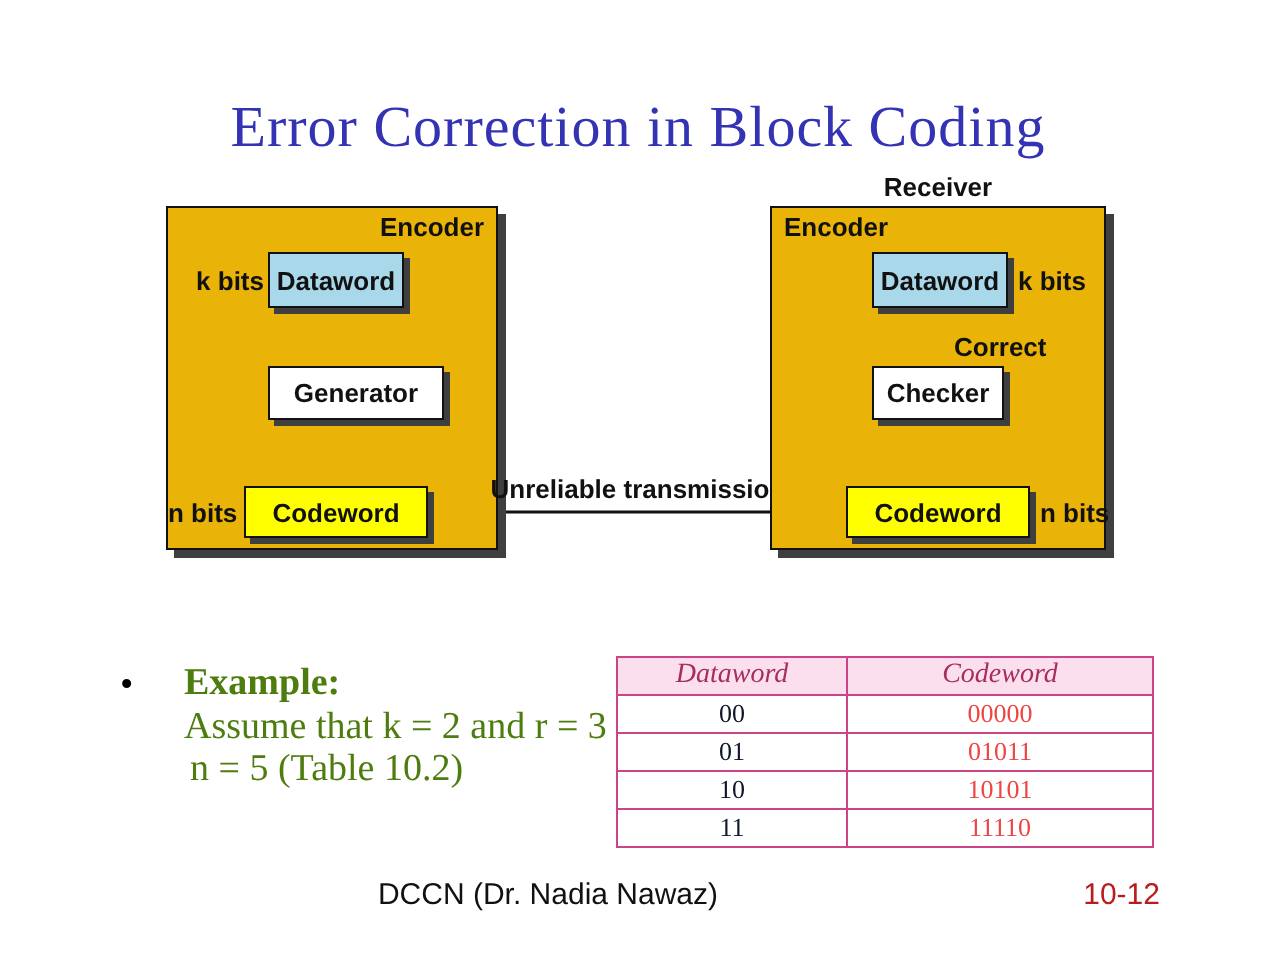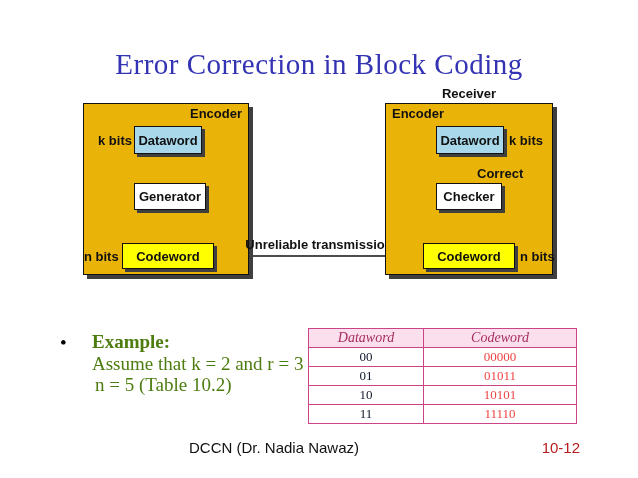--- a/index.html
+++ b/index.html
@@ -90,21 +90,21 @@
 
 
   <div class="outer-box" style="left:83px; top:103px; width:166px; height:172px;">
     <span class="corner-label" style="top:2px; right:6px;">Encoder</span>
   </div>
 
   <div class="dlabel" style="left:96px; top:133px; width:36px; text-align:right;">k bits</div>
 
   <div class="inner-box fill-blue" style="left:134px; top:126px; width:68px; height:28px;">Dataword</div>
 
-  <div class="inner-box fill-white" style="left:134px; top:183px; width:72px; height:27px;">Generator</div>
+  <div class="inner-box fill-white" style="left:134px; top:183px; width:88px; height:27px;">Generator</div>
 
   <div class="dlabel" style="left:84px; top:249px; width:34px; text-align:right;">n bits</div>
 
   <div class="inner-box fill-yellow" style="left:122px; top:243px; width:92px; height:26px;">Codeword</div>
 
   <div class="dlabel" style="left:229px; top:237px; width:180px; text-align:center;">Unreliable transmission</div>
 
   <div class="dlabel" style="left:385px; top:86px; width:168px; text-align:center;">Receiver</div>
 
   <div class="outer-box" style="left:385px; top:103px; width:168px; height:172px;">

